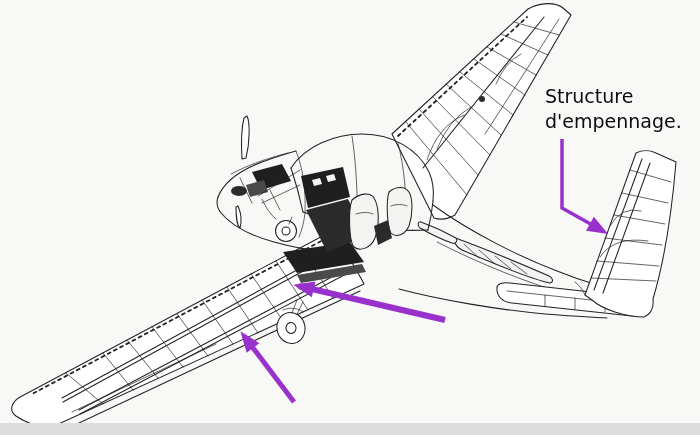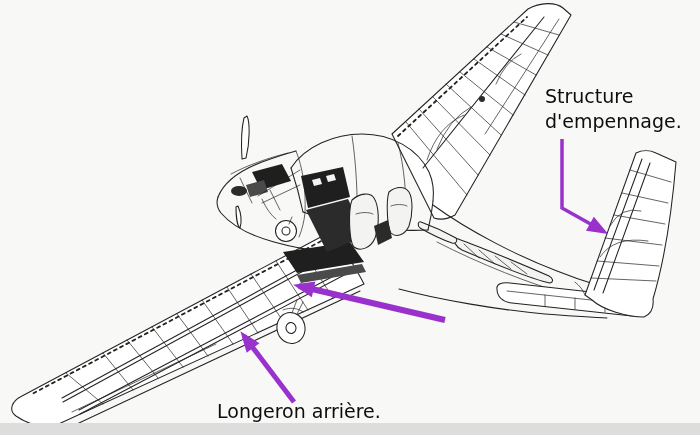--- a/index.html
+++ b/index.html
@@ -199,15 +199,14 @@
       <polyline class="arrow" stroke-width="3.5" marker-end="url(#ah)" points="562,139 562,208 603,231"></polyline>
       <polyline class="arrow" stroke-width="6" marker-end="url(#ah)" points="445,320 299,286"></polyline>
       <polyline class="arrow" stroke-width="5" marker-end="url(#ah)" points="294,402 244,336"></polyline>
     </g>
   </svg>
 
   <div class="fig-label label-empennage">Structure
 d'empennage.</div>
 
 
-  <div class="fig-label label-rear-spar">Longeron arrière.</div>
 
 </div>
 
 </body></html>

